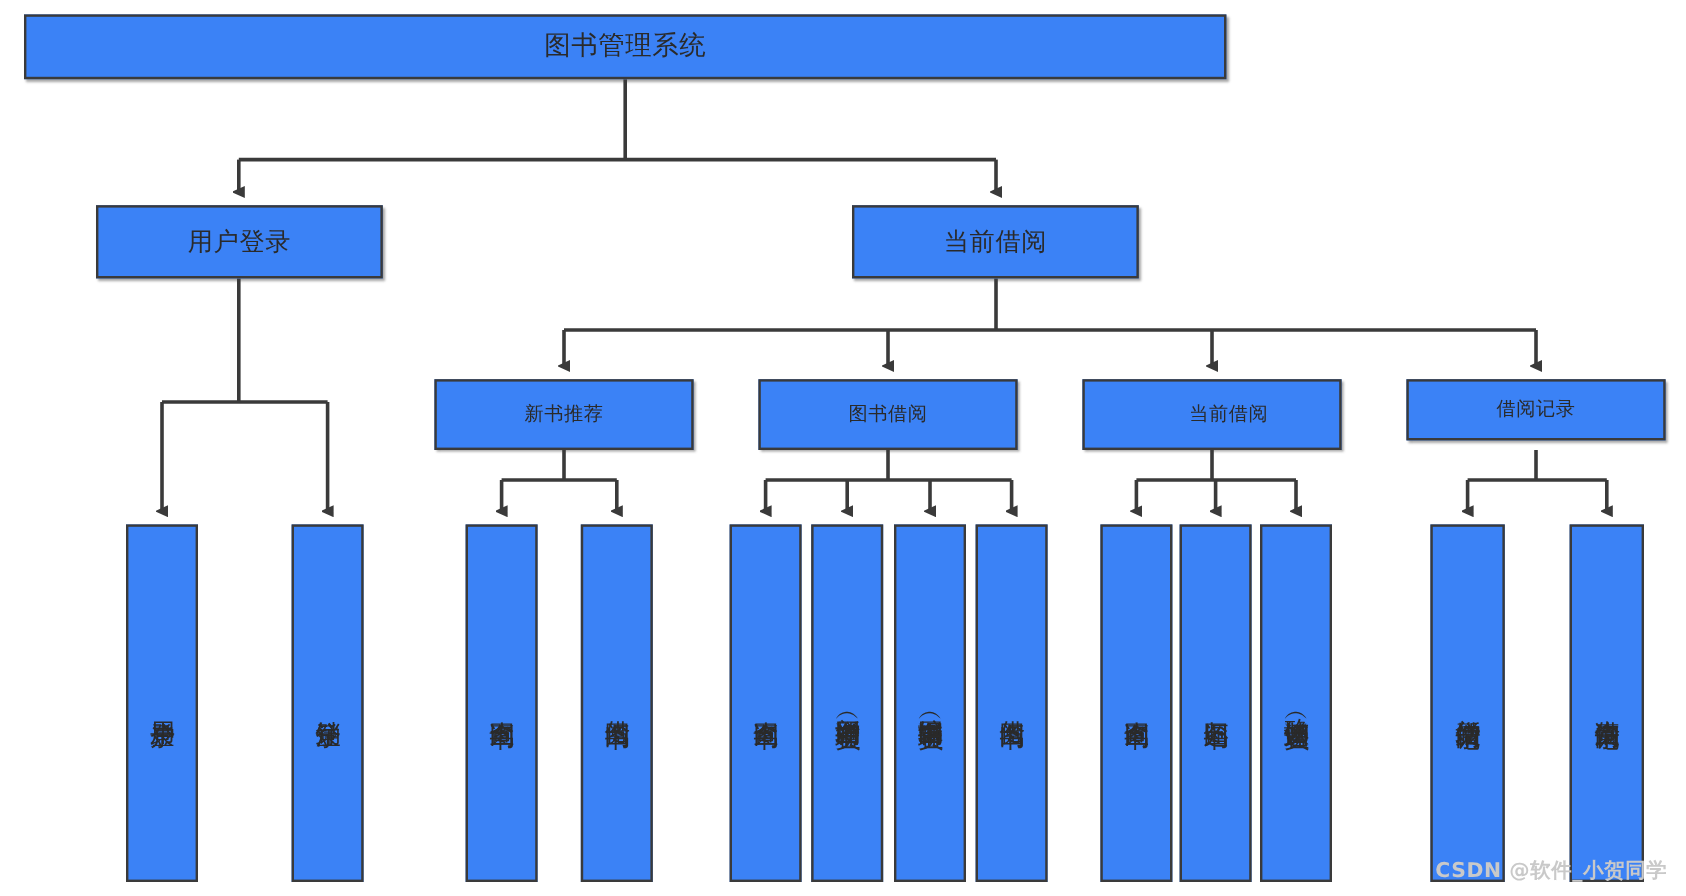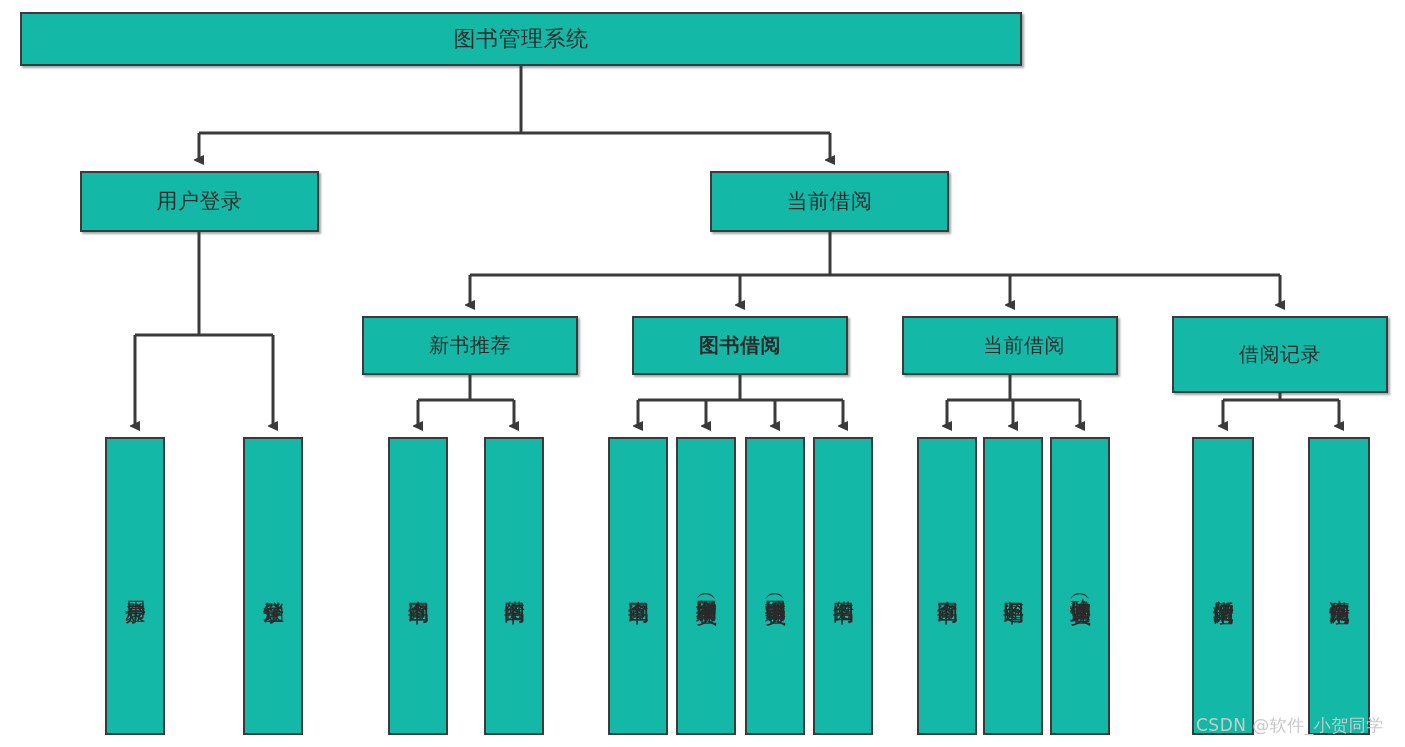--- a/index.html
+++ b/index.html
@@ -20,21 +20,21 @@
   #edges {
     position: absolute;
     left: 0;
     top: 0;
     width: 1405px;
     height: 747px;
   }
   .node {
     position: absolute;
     box-sizing: border-box;
-    background: #14b8a6;
+    background: #3b82f6;
     border: 2px solid #3a3a3a;
     display: flex;
     align-items: center;
     justify-content: center;
     color: #2a2a2a;
     z-index: 3;
   }
   .node .lbl {
     display: block;
     text-align: center;
@@ -45,40 +45,41 @@
     box-shadow: 2px 2px 2px rgba(60,60,60,0.45);
   }
   .node.root .lbl { font-size: 22px; }
   .node.level1 {
     box-shadow: 2px 2px 2px rgba(60,60,60,0.45);
   }
   .node.level1 .lbl { font-size: 21px; }
   .node.level2 {
     box-shadow: 2px 2px 2px rgba(60,60,60,0.45);
   }
-  .node.level2 .lbl { font-size: 20px; }
+  .node.level2 .lbl { font-size: 16px; }
   .node.leaf {
     border: 2px solid #3a3a3a;
   }
   .node.leaf .lbl {
     writing-mode: vertical-rl;
     text-orientation: upright;
     font-size: 21px;
     line-height: 1.28;
     letter-spacing: 1px;
     white-space: nowrap;
   }
   .watermark {
     position: absolute;
     color: #c9c9c9;
     font-size: 17px;
     letter-spacing: 0.5px;
     z-index: 6;
     white-space: nowrap;
     pointer-events: none;
+    font-weight: bold;
   }
 </style>
 </head>
 <body>
 
 <div id="canvas">
 
   <svg id="edges" viewBox="0 0 1405 747" xmlns="http://www.w3.org/2000/svg">
     <defs>
       <marker id="arrow" markerWidth="10" markerHeight="10" refX="5" refY="5" orient="auto" markerUnits="userSpaceOnUse">
@@ -136,27 +137,27 @@
   <div class="node level1" style="left: 80px; top: 171px; width: 239px; height: 61px;">
     <span class="lbl">用户登录</span>
   </div>
   <div class="node level1" style="left: 710px; top: 171px; width: 239px; height: 61px;">
     <span class="lbl">当前借阅</span>
   </div>
 
   <div class="node level2" style="left: 362px; top: 316px; width: 216px; height: 59px;">
     <span class="lbl">新书推荐</span>
   </div>
-  <div class="node level2" style="left: 632px; top: 316px; width: 216px; height: 59px; font-weight: bold;">
+  <div class="node level2" style="left: 632px; top: 316px; width: 216px; height: 59px;">
     <span class="lbl">图书借阅</span>
   </div>
   <div class="node level2" style="left: 902px; top: 316px; width: 216px; height: 59px; padding-left: 28px;">
     <span class="lbl">当前借阅</span>
   </div>
-  <div class="node level2" style="left: 1172px; top: 316px; width: 216px; height: 77px;">
+  <div class="node level2" style="left: 1172px; top: 316px; width: 216px; height: 51px;">
     <span class="lbl">借阅记录</span>
   </div>
 
   <div class="node leaf" style="left: 105px; top: 437px; width: 60px; height: 298px;">
     <span class="lbl">用户登录</span>
   </div>
   <div class="node leaf" style="left: 243px; top: 437px; width: 60px; height: 298px;">
     <span class="lbl">注销登录</span>
   </div>
   <div class="node leaf" style="left: 388px; top: 437px; width: 60px; height: 298px;">

